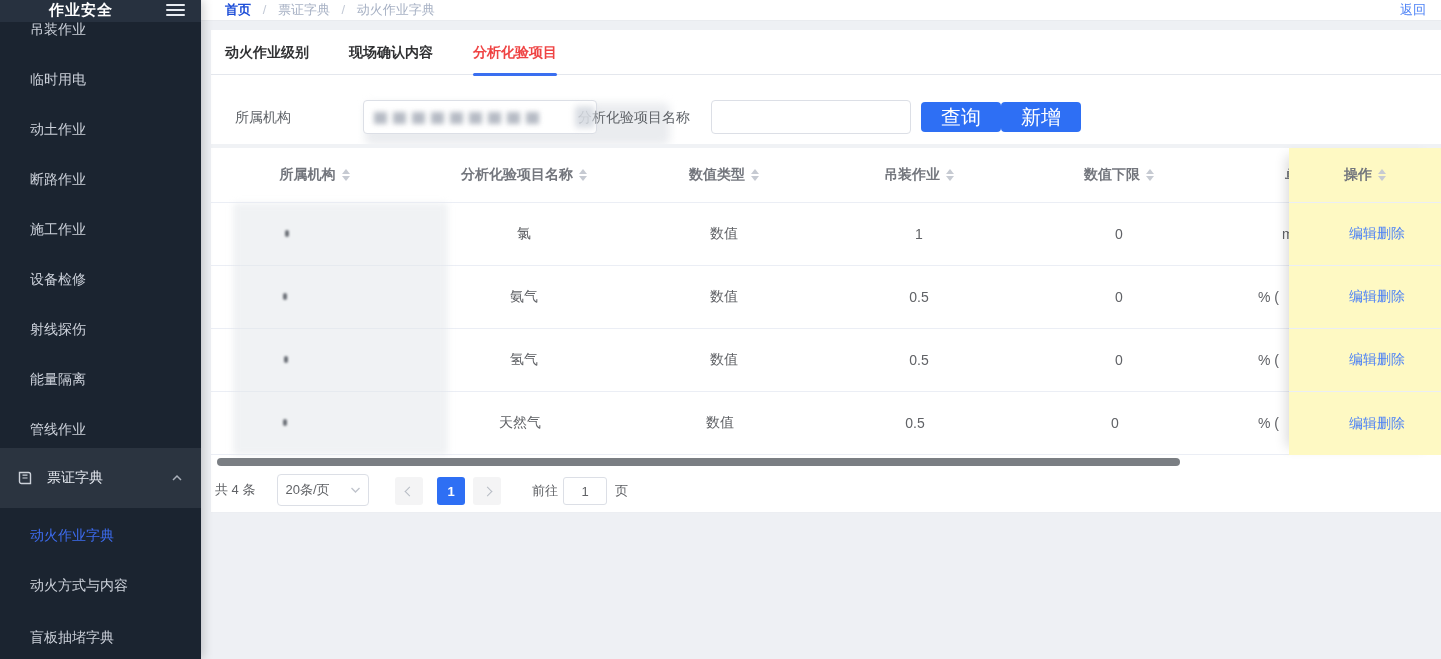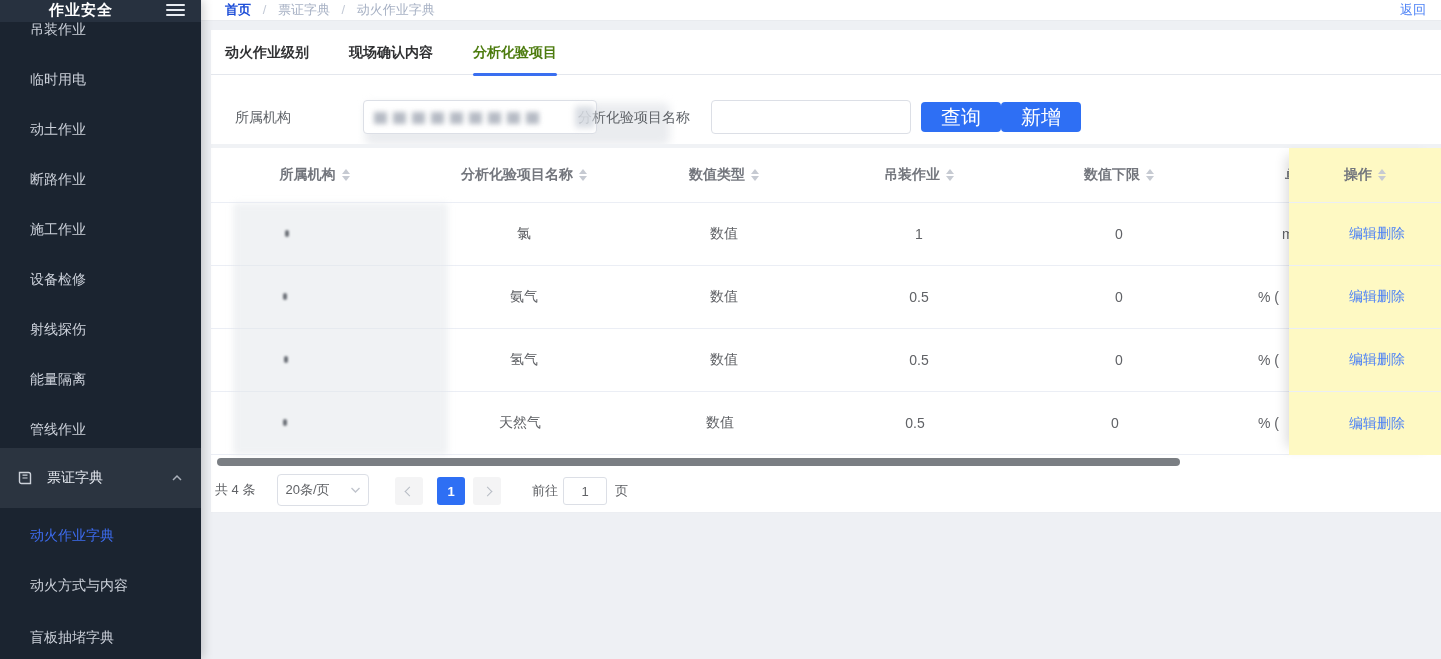--- a/index.html
+++ b/index.html
@@ -27,21 +27,21 @@
   .crumbs .home { color:#1d4ed8; font-weight:bold; cursor:pointer; }
   .crumbs .sep { margin:0 8px; color:#c3cad6; }
   .crumbs .node { color:#a7b1c4; }
   .back-link { position:absolute; right:15px; top:1px; font-size:13px; color:#4d82f6; cursor:pointer; }
 
   .card { position:absolute; left:10px; top:30px; width:1230px; height:483px; background:#fff; }
 
   
   .tabs { position:absolute; left:0; top:0; width:100%; height:45px; border-bottom:1px solid #e4e7ed; display:flex; align-items:center; padding-left:14px; }
   .tab { font-size:14px; font-weight:bold; color:#303133; margin-right:40px; cursor:pointer; position:relative; height:45px; line-height:45px; }
-  .tab.active { color:#4d7c0f;text-align:center; }
+  .tab.active { color:#ef4444;text-align:center; }
   .tab.active::after { content:""; position:absolute; left:0; right:0; bottom:-1px; height:3px; background:#3a6ff0; border-radius:2px; }
 
   
   .flabel { position:absolute; font-size:14px; color:#5f6368; top:79px; z-index:2; }
   .finput { position:absolute; top:70px; height:34px; border:1px solid #dcdfe6; border-radius:4px; background:#fff; z-index:1; }
   .redact-squiggle { position:absolute; left:10px; top:11px; width:170px; height:12px;
       background:repeating-linear-gradient(90deg,#a9afba 0 13px, rgba(0,0,0,0) 13px 19px);
       filter:blur(2.5px); opacity:.85; }
   .smudge { position:absolute; background:rgba(213,217,224,.5); filter:blur(4px); border-radius:6px; z-index:0; }
   .smudge2 { position:absolute; background:rgba(214,218,225,.9); filter:blur(3px); border-radius:3px; z-index:3; }

